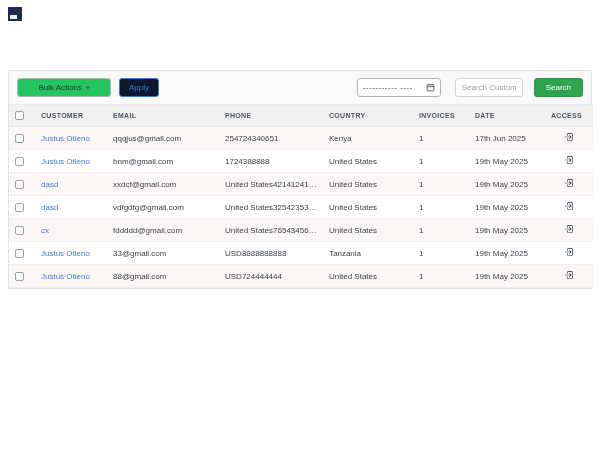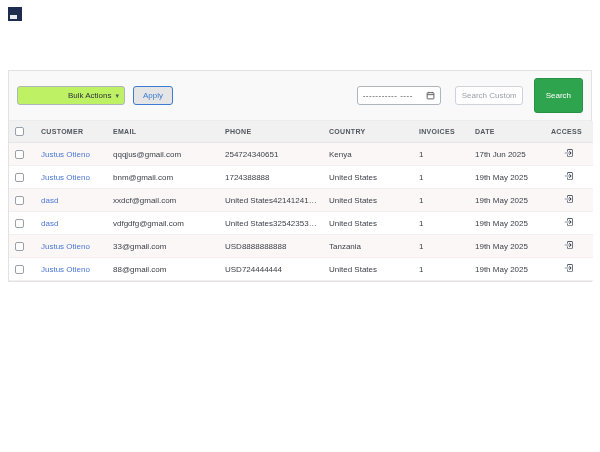--- a/index.html
+++ b/index.html
@@ -30,48 +30,48 @@
   }
 
   
   .toolbar {
     display:flex; align-items:center;
     padding:7px 8px;
     background:#f9f9f9;
     border-bottom:1px solid #ececec;
   }
   .select {
-    display:flex; align-items:center; justify-content:flex-end;
-    width:108px; height:19px; padding:0 5px;
-    background:#bef264; border:1px solid #b0b5ba; border-radius:3px;
+    display:flex; align-items:center; justify-content:center;
+    width:94px; height:19px; padding:0 5px;
+    background:#22c55e; border:1px solid #b0b5ba; border-radius:3px;
     font-size:8px; color:#2c3338; cursor:pointer;
   }
   .select .caret { font-size:7px; color:#50575e; margin-left:4px; }
   .btn-apply {
     height:19px; padding:0 9px; margin-left:8px;
-    background:#e5e5e5; border:1px solid #3a7bd5; border-radius:3px;
+    background:#0f172a; border:1px solid #3a7bd5; border-radius:3px;
     color:#3a7bd5; font-size:8px; cursor:pointer;
     font-family:"Liberation Sans", sans-serif;
   }
   .right-group { margin-left:auto; display:flex; align-items:center; }
   .date-input {
     display:flex; align-items:center; justify-content:space-between;
     width:84px; height:19px; padding:0 5px;
     background:#fff; border:1px solid #b0b5ba; border-radius:3px;
     font-size:8px; color:#444; letter-spacing:.5px; cursor:pointer;
   }
   .search-input {
     width:68px; height:19px; padding:0 6px; margin-left:14px;
     border:1px solid #cfd3d7; border-radius:3px;
     font-size:8px; color:#2c3338;
     font-family:"Liberation Sans", sans-serif;
   }
   .search-input::placeholder { color:#9aa0a6; }
   .btn-search {
-    height:35px; padding:0 11px; margin-left:11px;
+    height:19px; padding:0 11px; margin-left:11px;
     background:#2ea44f; border:1px solid #2a9247; border-radius:3px;
     color:#ffffff; font-size:8px; cursor:pointer;
     font-family:"Liberation Sans", sans-serif;
   }
 
   
   table { width:100%; border-collapse:collapse; table-layout:fixed; }
   th {
     background:#f1f1f1; color:#50575e;
     font-size:7px; font-weight:bold; letter-spacing:.3px;
@@ -226,20 +226,37 @@
           <span class="access-btn">
             <svg width="10" height="10" viewBox="0 0 16 16" fill="#1d2939">
               <path d="M6 3.5a.5.5 0 0 1 .5-.5h6a.5.5 0 0 1 .5.5v9a.5.5 0 0 1-.5.5h-6a.5.5 0 0 1-.5-.5v-2a.5.5 0 0 0-1 0v2A1.5 1.5 0 0 0 6.5 14h6a1.5 1.5 0 0 0 1.5-1.5v-9A1.5 1.5 0 0 0 12.5 2h-6A1.5 1.5 0 0 0 5 3.5v2a.5.5 0 0 0 1 0v-2z"></path>
               <path d="M11.854 8.354a.5.5 0 0 0 0-.708l-3-3a.5.5 0 1 0-.708.708L10.293 7.5H1.5a.5.5 0 0 0 0 1h8.793l-2.147 2.146a.5.5 0 0 0 .708.708l3-3z"></path>
             </svg>
           </span>
         </td>
       </tr>
         <tr style="">
         <td><span class="cb"></span></td>
+        <td><a href="#" class="customer">cx</a></td>
+        <td>fddddd@gmail.com</td>
+        <td>United States7654345676</td>
+        <td>United States</td>
+        <td>1</td>
+        <td>19th May 2025</td>
+        <td class="c-access">
+          <span class="access-btn">
+            <svg width="10" height="10" viewBox="0 0 16 16" fill="#1d2939">
+              <path d="M6 3.5a.5.5 0 0 1 .5-.5h6a.5.5 0 0 1 .5.5v9a.5.5 0 0 1-.5.5h-6a.5.5 0 0 1-.5-.5v-2a.5.5 0 0 0-1 0v2A1.5 1.5 0 0 0 6.5 14h6a1.5 1.5 0 0 0 1.5-1.5v-9A1.5 1.5 0 0 0 12.5 2h-6A1.5 1.5 0 0 0 5 3.5v2a.5.5 0 0 0 1 0v-2z"></path>
+              <path d="M11.854 8.354a.5.5 0 0 0 0-.708l-3-3a.5.5 0 1 0-.708.708L10.293 7.5H1.5a.5.5 0 0 0 0 1h8.793l-2.147 2.146a.5.5 0 0 0 .708.708l3-3z"></path>
+            </svg>
+          </span>
+        </td>
+      </tr>
+        <tr style="">
+        <td><span class="cb"></span></td>
         <td><a href="#" class="customer">Justus Otieno</a></td>
         <td>33@gmail.com</td>
         <td>USD8888888888</td>
         <td>Tanzania</td>
         <td>1</td>
         <td>19th May 2025</td>
         <td class="c-access">
           <span class="access-btn">
             <svg width="10" height="10" viewBox="0 0 16 16" fill="#1d2939">
               <path d="M6 3.5a.5.5 0 0 1 .5-.5h6a.5.5 0 0 1 .5.5v9a.5.5 0 0 1-.5.5h-6a.5.5 0 0 1-.5-.5v-2a.5.5 0 0 0-1 0v2A1.5 1.5 0 0 0 6.5 14h6a1.5 1.5 0 0 0 1.5-1.5v-9A1.5 1.5 0 0 0 12.5 2h-6A1.5 1.5 0 0 0 5 3.5v2a.5.5 0 0 0 1 0v-2z"></path>

